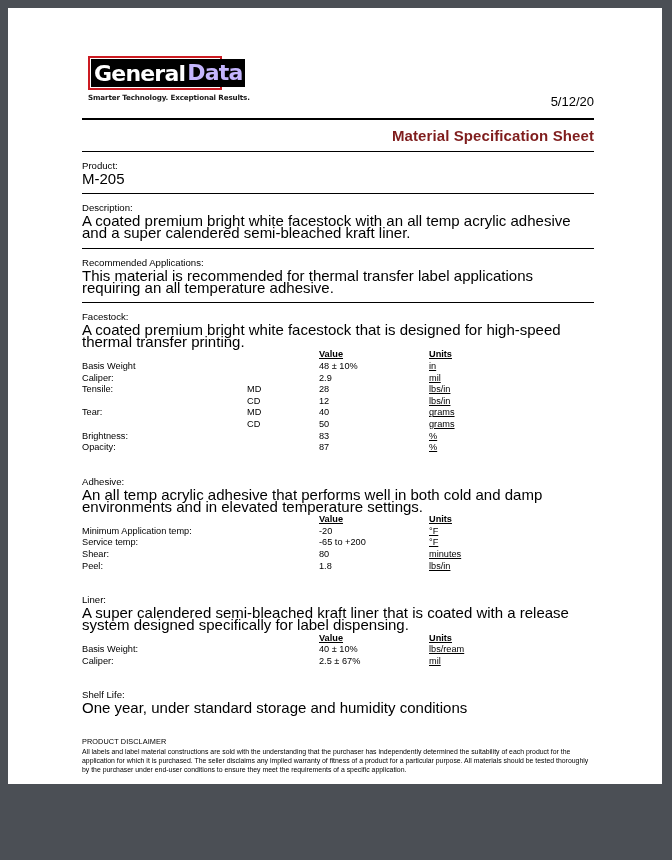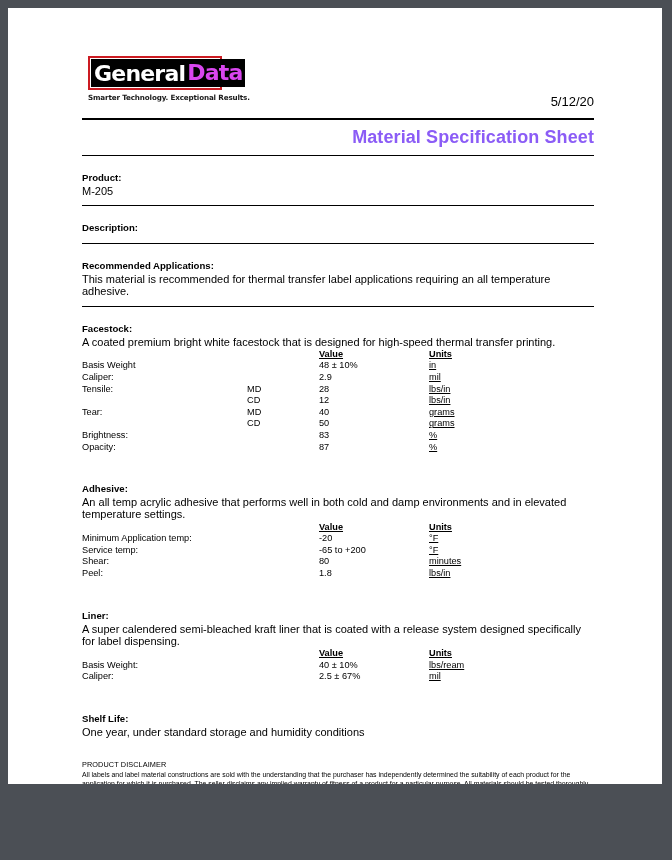--- a/index.html
+++ b/index.html
@@ -64,21 +64,21 @@
   }
   .logo-data-wrap {
     background: #000000;
     flex: 1 1 auto;
     display: flex;
     align-items: center;
     justify-content: flex-start;
     padding-right: 3px;
   }
   .logo-data {
-    color: #d946ef;
+    color: #c4b5fd;
     font-family: "DejaVu Sans", sans-serif;
     font-weight: bold;
     font-size: 22px;
     letter-spacing: -0.8px;
     line-height: 30px;
   }
   .logo-tag {
     font-family: "DejaVu Sans", sans-serif;
     font-size: 7.2px;
     font-weight: bold;
@@ -106,39 +106,39 @@
     margin: 0;
   }
   .rule-med {
     border: 0;
     border-top: 1.6px solid #000;
     margin: 0;
   }
 
   .doc-title {
     text-align: right;
-    font-size: 18px;
+    font-size: 15px;
     font-weight: bold;
-    color: #8b5cf6;
+    color: #7f1d1d;
     margin: 7px 0 7px 0;
     letter-spacing: 0.1px;
   }
 
   
   .section {
     margin-top: 0;
   }
   .sec-head {
     font-size: 9.6px;
-    font-weight: bold;
-    color: #000;
-    margin: 16px 0 2px 0;
+    font-weight: normal;
+    color: #000;
+    margin: 8px 0 2px 0;
   }
   .sec-body {
-    font-size: 11px;
+    font-size: 15px;
     color: #000;
     line-height: 12.2px;
     margin: 0;
   }
   .gap-sm { height: 8px; }
   .gap-md { height: 14px; }
   .gap-lg { height: 22px; }
 
   
   table.spec {
@@ -220,20 +220,21 @@
     <div class="section">
       <div class="sec-head">Product:</div>
       <p class="sec-body">M-205</p>
     </div>
 
     <div class="gap-sm"></div>
     <hr class="rule-thin">
 
     <div class="section">
       <div class="sec-head">Description:</div>
+      <p class="sec-body">A coated premium bright white facestock with an all temp acrylic adhesive and a super calendered semi-bleached kraft liner.</p>
     </div>
 
     <div class="gap-sm"></div>
     <hr class="rule-thin">
 
     <div class="section">
       <div class="sec-head">Recommended Applications:</div>
       <p class="sec-body">This material is recommended for thermal transfer label applications requiring an all temperature adhesive.</p>
     </div>
 

